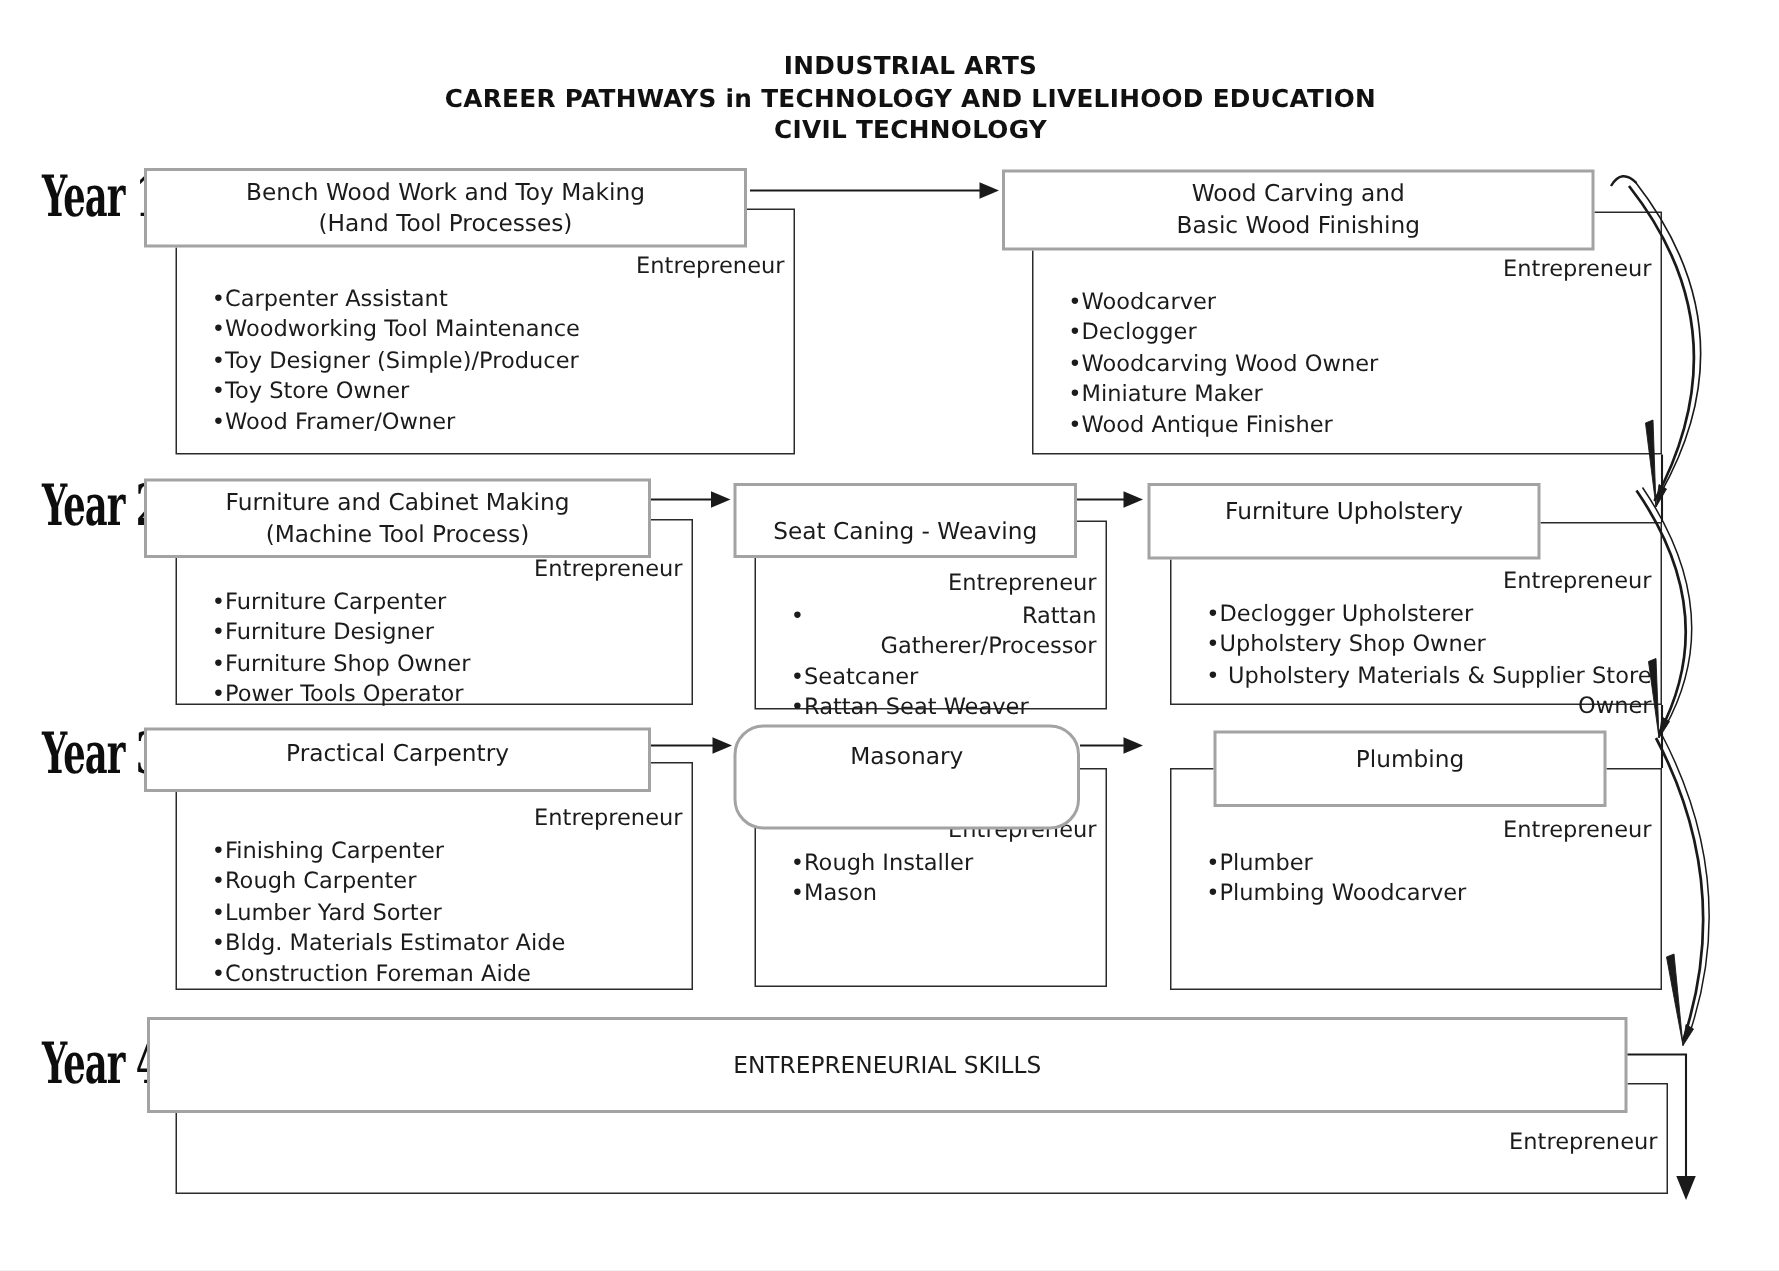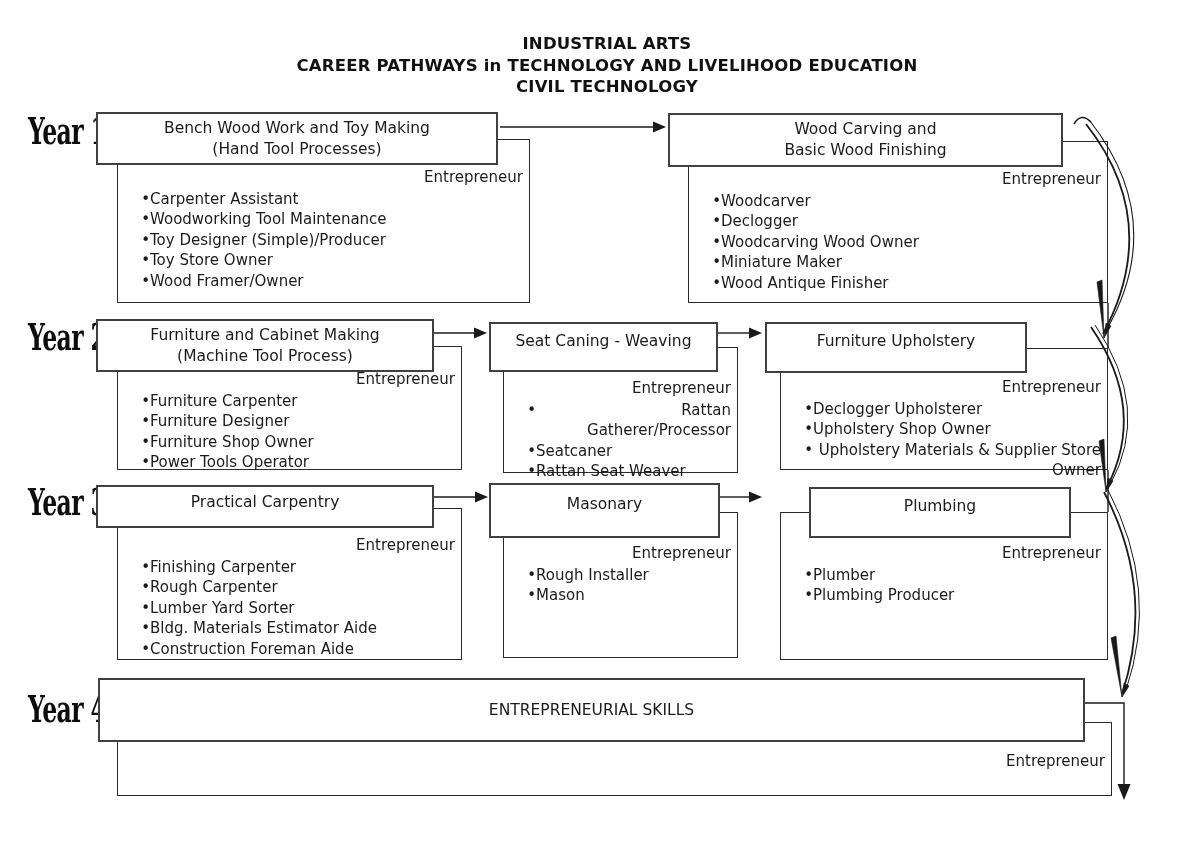--- a/index.html
+++ b/index.html
@@ -4,21 +4,21 @@
 <style>
   html,body{margin:0;padding:0;background:#e8e8e8;}
   #page{position:relative;width:1186px;height:847px;background:#ffffff;
         font-family:"DejaVu Sans","Liberation Sans",sans-serif;color:#1b1b1b;overflow:hidden;}
   .hdr{position:absolute;left:28px;right:0;top:33px;text-align:center;
        font-weight:bold;font-size:16.5px;line-height:21.5px;letter-spacing:.2px;color:#111;}
   .yearlbl{position:absolute;font-family:"DejaVu Serif","Liberation Serif",serif;
        font-weight:bold;font-size:38px;color:#0d0d0d;transform:scaleX(.62);transform-origin:left top;
        white-space:nowrap;letter-spacing:-1px;}
   .listbox{position:absolute;background:#fff;border:1.5px solid #2b2b2b;z-index:1;box-sizing:border-box;text-align:right;}
-  .titlebox{position:absolute;background:#fff;border:2px solid #404040;z-index:2;box-sizing:border-box;
+  .titlebox{position:absolute;background:#fff;border:2px solid #a3a3a3;z-index:2;box-sizing:border-box;
        display:flex;flex-direction:column;align-items:center;font-size:15.5px;line-height:21px;}
   .titlebox .tt{white-space:pre-line;text-align:center;}
   .tc{justify-content:center;}
   .cl{padding-left:10px;padding-right:6px;font-size:15px;line-height:20.5px;box-sizing:border-box;}
   .cl .chead{margin-bottom:1px;}
   .li{display:flex;padding-left:7px;}
   .blt{width:15px;flex:0 0 15px;}
   svg.wires{position:absolute;left:0;top:0;z-index:3;pointer-events:none;}
 </style>
 </head>
@@ -133,21 +133,21 @@
         <div class="li">
           <span class="blt">•</span>
           <span>Seatcaner</span>
         </div>
         <div class="li">
           <span class="blt">•</span>
           <span>Rattan Seat Weaver</span>
         </div>
       </div>
   </div>
-  <div class="titlebox" style="left:489px;top:322px;width:229px;height:50px;padding-top:7px;">
+  <div class="titlebox" style="left:489px;top:322px;width:229px;height:50px;padding-top:20px;">
     <span class="tt">Seat Caning - Weaving</span>
   </div>
 
   <div class="listbox cl" style="left:780px;top:348px;width:328px;height:122px;padding-top:28px;">
     <div class="chead">Entrepreneur</div>
     <div>
         <div class="li">
           <span class="blt">•</span>
           <span>Declogger Upholsterer</span>
         </div>
@@ -200,34 +200,34 @@
         <div class="li">
           <span class="blt">•</span>
           <span>Rough Installer</span>
         </div>
         <div class="li">
           <span class="blt">•</span>
           <span>Mason</span>
         </div>
       </div>
   </div>
-  <div class="titlebox" style="left:489px;top:483px;width:231px;height:55px;padding-top:9px;">
+  <div class="titlebox" style="left:489px;top:483px;width:231px;height:70px;padding-top:9px;border-radius:20px;">
     <span class="tt">Masonary</span>
   </div>
 
   <div class="listbox cl" style="left:780px;top:512px;width:328px;height:148px;padding-top:30px;">
     <div class="chead">Entrepreneur</div>
     <div>
         <div class="li">
           <span class="blt">•</span>
           <span>Plumber</span>
         </div>
         <div class="li">
           <span class="blt">•</span>
-          <span>Plumbing Producer</span>
+          <span>Plumbing Woodcarver</span>
         </div>
       </div>
   </div>
   <div class="titlebox" style="left:765px;top:487px;width:262px;height:51px;padding-top:7px;margin-left:44px;">
     <span class="tt">Plumbing</span>
   </div>
 
   <div class="listbox cl" style="left:117px;top:722px;width:995px;height:74px;padding-top:28px;padding-left:14px;">
     <div class="chead">Entrepreneur</div>
     <div></div>

